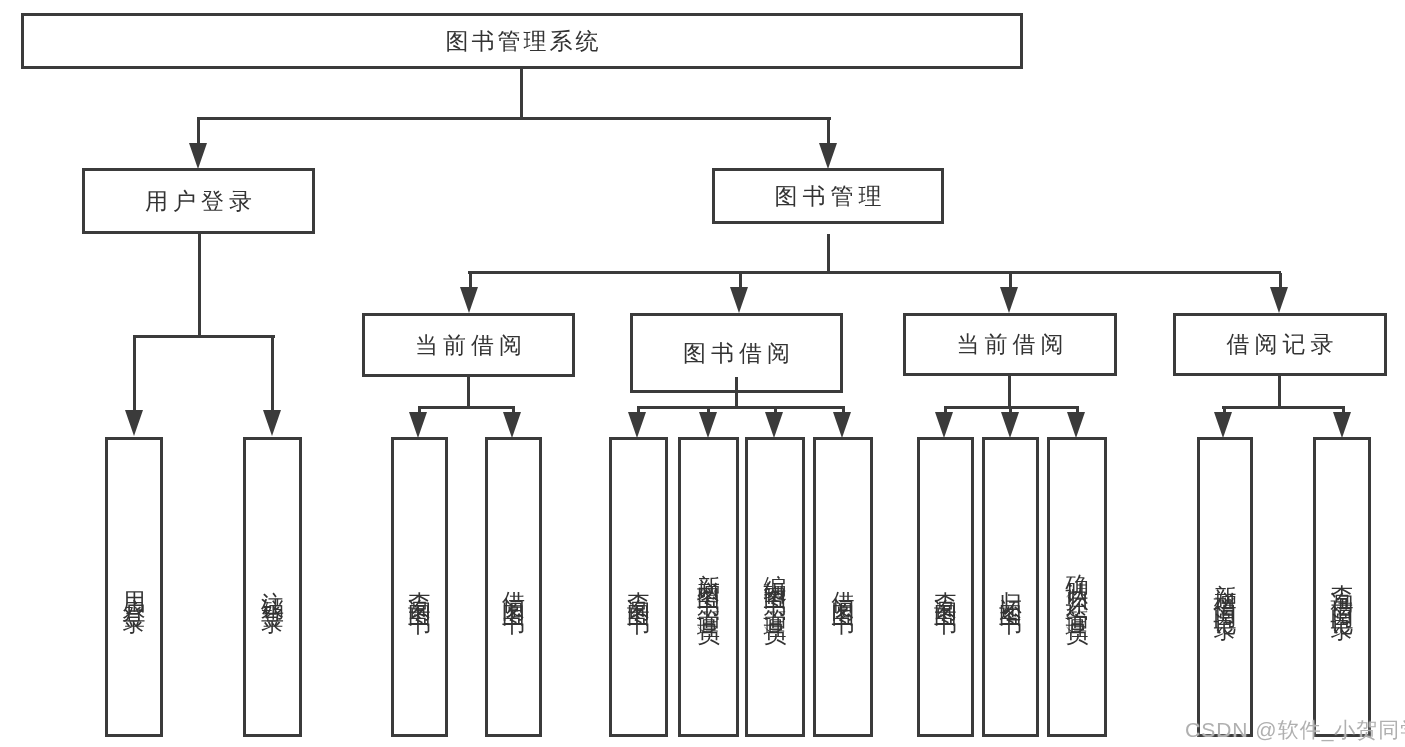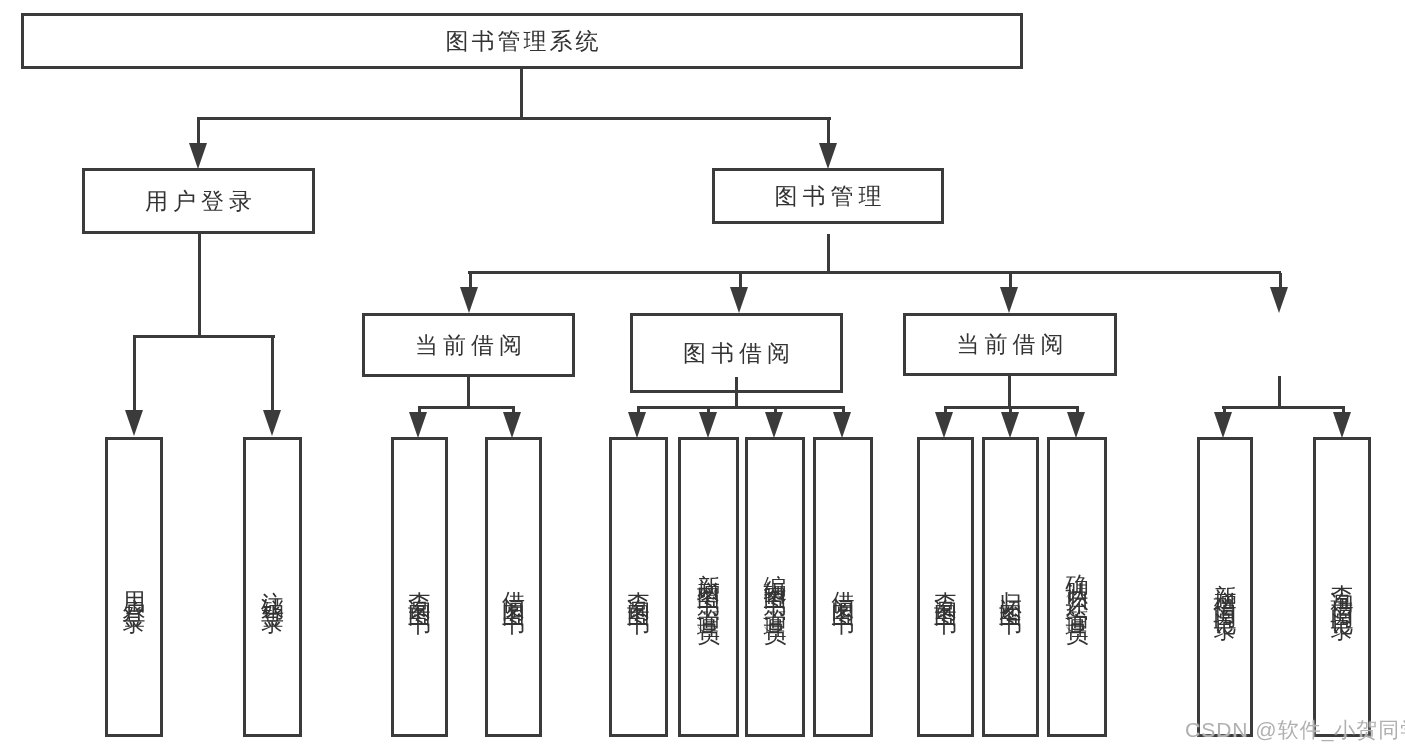--- a/index.html
+++ b/index.html
@@ -71,20 +71,23 @@
   </div>
 
   <div class="node" style="left:630px;top:313px;width:213px;height:80px">
     <span class="hlabel">图书借阅</span>
   </div>
 
   <div class="node" style="left:903px;top:313px;width:214px;height:63px">
     <span class="hlabel">当前借阅</span>
   </div>
 
+  <div class="node" style="left:1173px;top:313px;width:214px;height:63px">
+    <span class="hlabel">借阅记录</span>
+  </div>
 
   <div class="node" style="left:105px;top:437px;width:58px;height:300px">
     <span class="vtext">用户登录</span>
   </div>
   <div class="node" style="left:243px;top:437px;width:59px;height:300px">
     <span class="vtext">注销登录</span>
   </div>
   <div class="node" style="left:391px;top:437px;width:57px;height:300px">
     <span class="vtext">查询图书</span>
   </div>

